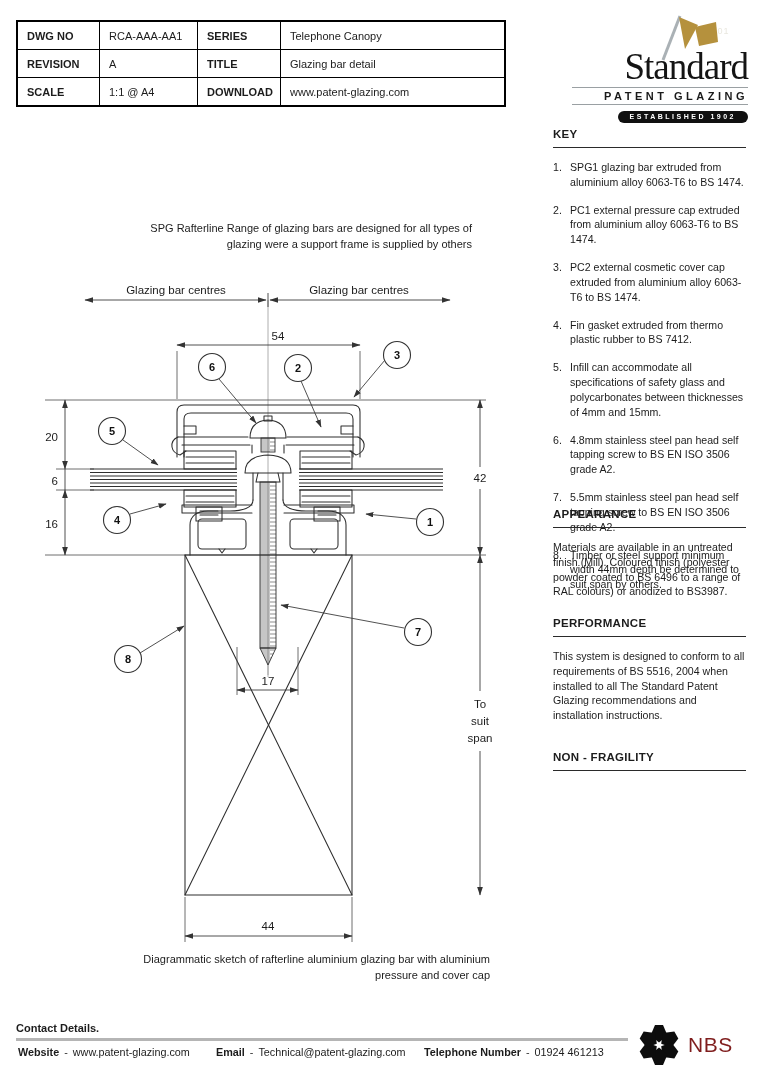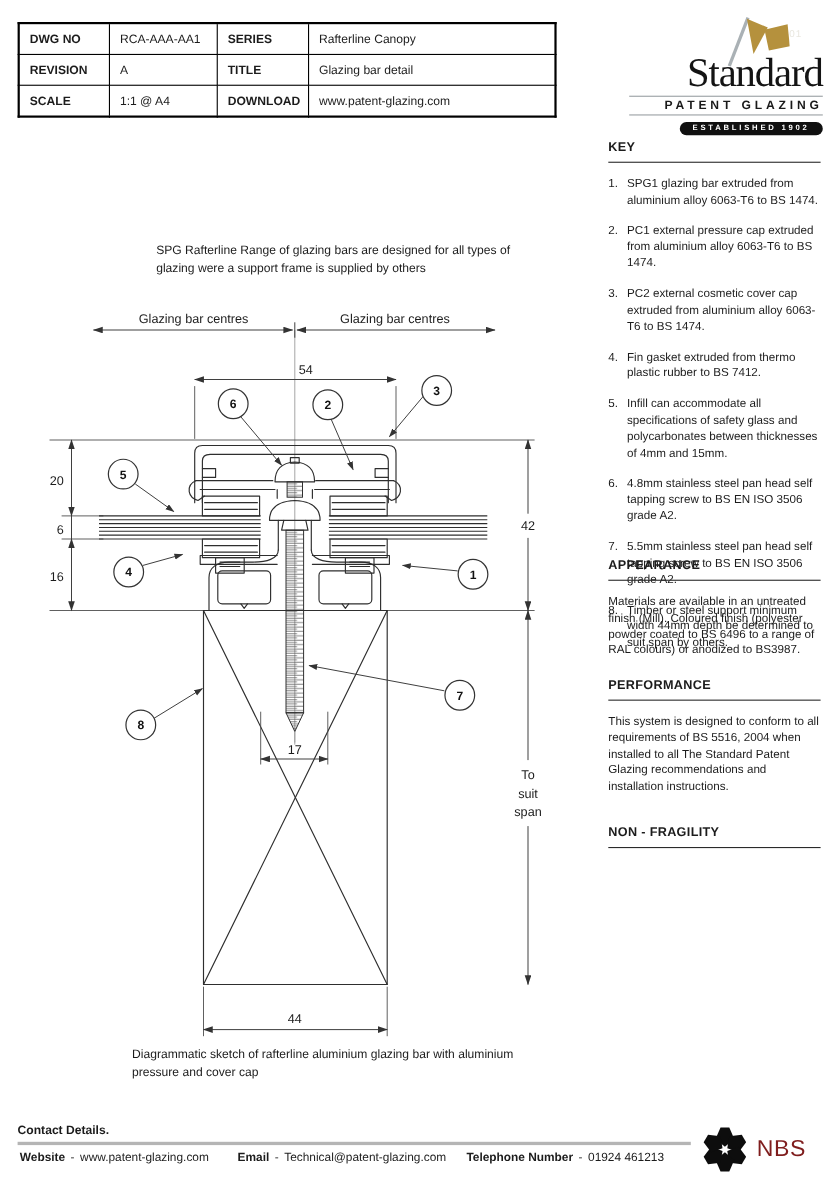--- a/index.html
+++ b/index.html
@@ -26,22 +26,22 @@
   .sb-sec{position:absolute;left:0;width:193px;}
   .sb-title{font-size:11.5px;font-weight:bold;letter-spacing:.3px;}
   .sb-rule{border-bottom:1.5px solid #2a2a2a;margin:7px 0 12px 0;}
   .sb-body{font-size:10.6px;line-height:1.4;}
   .key-item{display:flex;margin-bottom:13px;font-size:10.6px;line-height:1.4;}
   .key-num{width:17px;flex:none;}
   .key-txt{flex:1;}
 
   
   .drawing{position:absolute;left:20px;top:205px;width:520px;height:800px;}
-  .intro{position:absolute;left:122px;top:16px;width:330px;text-align:left;font-size:11px;line-height:1.45;}
-  .caption{position:absolute;left:100px;top:747px;width:370px;text-align:left;font-size:11px;line-height:1.45;}
+  .intro{position:absolute;left:122px;top:16px;width:330px;text-align:right;font-size:11px;line-height:1.45;}
+  .caption{position:absolute;left:100px;top:747px;width:370px;text-align:right;font-size:11px;line-height:1.45;}
   svg text{font-family:"Liberation Sans",sans-serif;}
   .ln{stroke:#2e2e2e;fill:none;stroke-width:1.05;stroke-linejoin:round;stroke-linecap:round;}
   .lt{stroke:#4a4a4a;fill:none;stroke-width:0.8;}
   .dim{stroke:#3d3d3d;fill:none;stroke-width:0.9;}
   .cl{stroke:#9a9a9a;stroke-width:0.8;}
   .dtx{font-size:11.5px;fill:#1c1c1c;}
   .ctx{font-size:11px;font-weight:bold;fill:#111;}
 
   
   .fc-head{position:absolute;left:16px;top:1022px;font-size:11px;font-weight:bold;}
@@ -55,21 +55,21 @@
 </style>
 </head>
 <body>
 
 <table class="doc-table">
   <tbody>
       <tr>
     <td class="lbl c1">DWG NO</td>
     <td class="c2">RCA-AAA-AA1</td>
     <td class="lbl c3">SERIES</td>
-    <td class="c4">Rafterline Canopy</td>
+    <td class="c4">Telephone Canopy</td>
   </tr>
   <tr>
     <td class="lbl c1">REVISION</td>
     <td class="c2">A</td>
     <td class="lbl c3">TITLE</td>
     <td class="c4">Glazing bar detail</td>
   </tr>
   <tr>
     <td class="lbl c1">SCALE</td>
     <td class="c2">1:1 @ A4</td>

